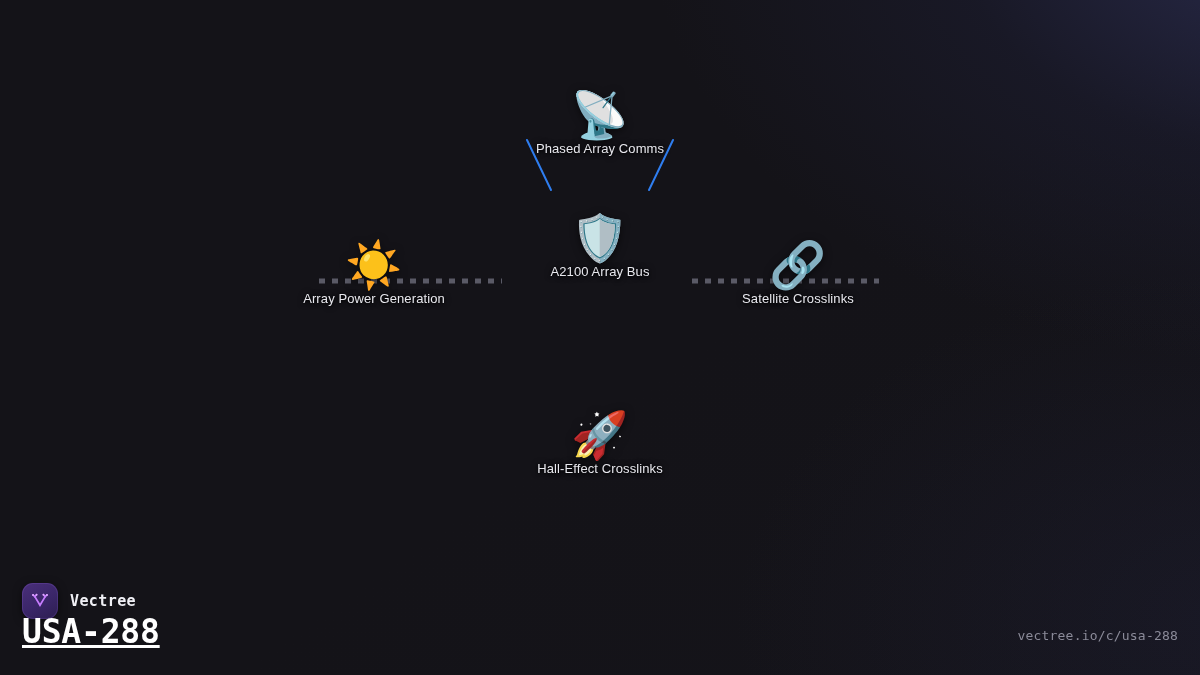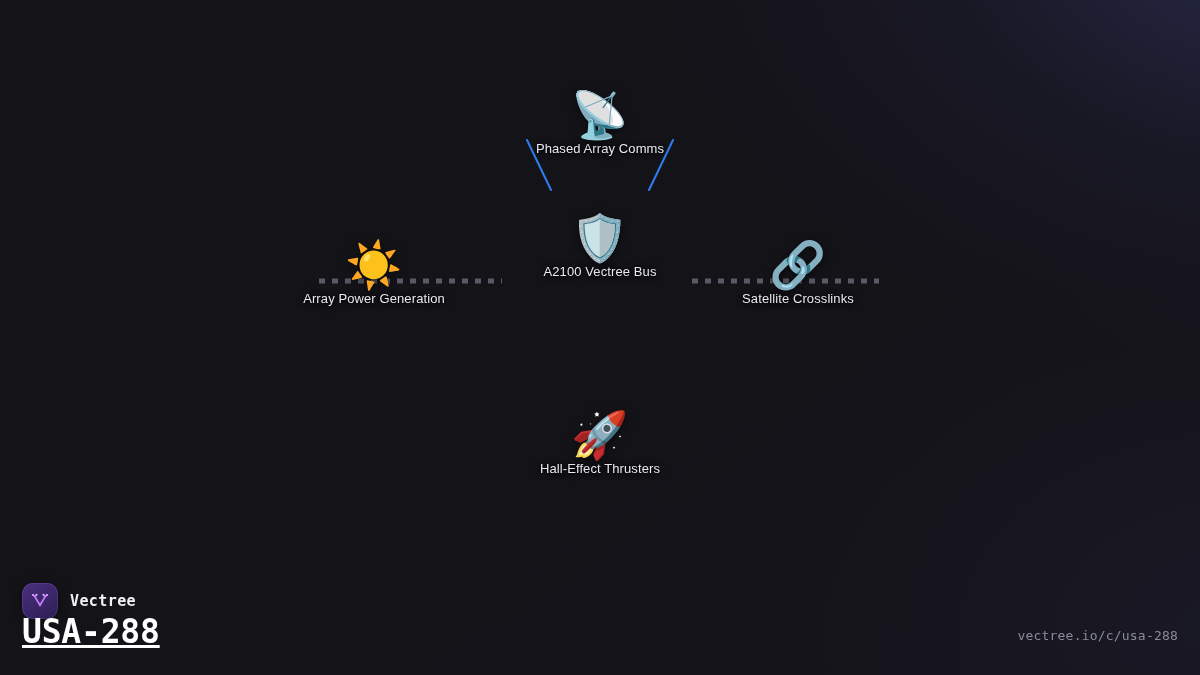--- a/index.html
+++ b/index.html
@@ -118,31 +118,31 @@
       <div class="node-label">Phased Array Comms</div>
     </div>
 
     <div class="node" style="left:374px; top:272px;">
       <div class="node-emoji">☀️</div>
       <div class="node-label">Array Power Generation</div>
     </div>
 
     <div class="node" style="left:600px; top:245px;">
       <div class="node-emoji">🛡️</div>
-      <div class="node-label">A2100 Vectree Bus</div>
+      <div class="node-label">A2100 Array Bus</div>
     </div>
 
     <div class="node" style="left:798px; top:272px;">
       <div class="node-emoji">🔗</div>
       <div class="node-label">Satellite Crosslinks</div>
     </div>
 
     <div class="node" style="left:600px; top:442px;">
       <div class="node-emoji">🚀</div>
-      <div class="node-label">Hall-Effect Thrusters</div>
+      <div class="node-label">Hall-Effect Crosslinks</div>
     </div>
 
   </div>
 
   <div id="footer">
 
     <div id="brand">
       <div id="brand-logo">
         <svg width="22" height="22" viewBox="0 0 24 24" aria-hidden="true">
           <g stroke="#c77dff" stroke-width="1.9" stroke-linecap="round" fill="none">

